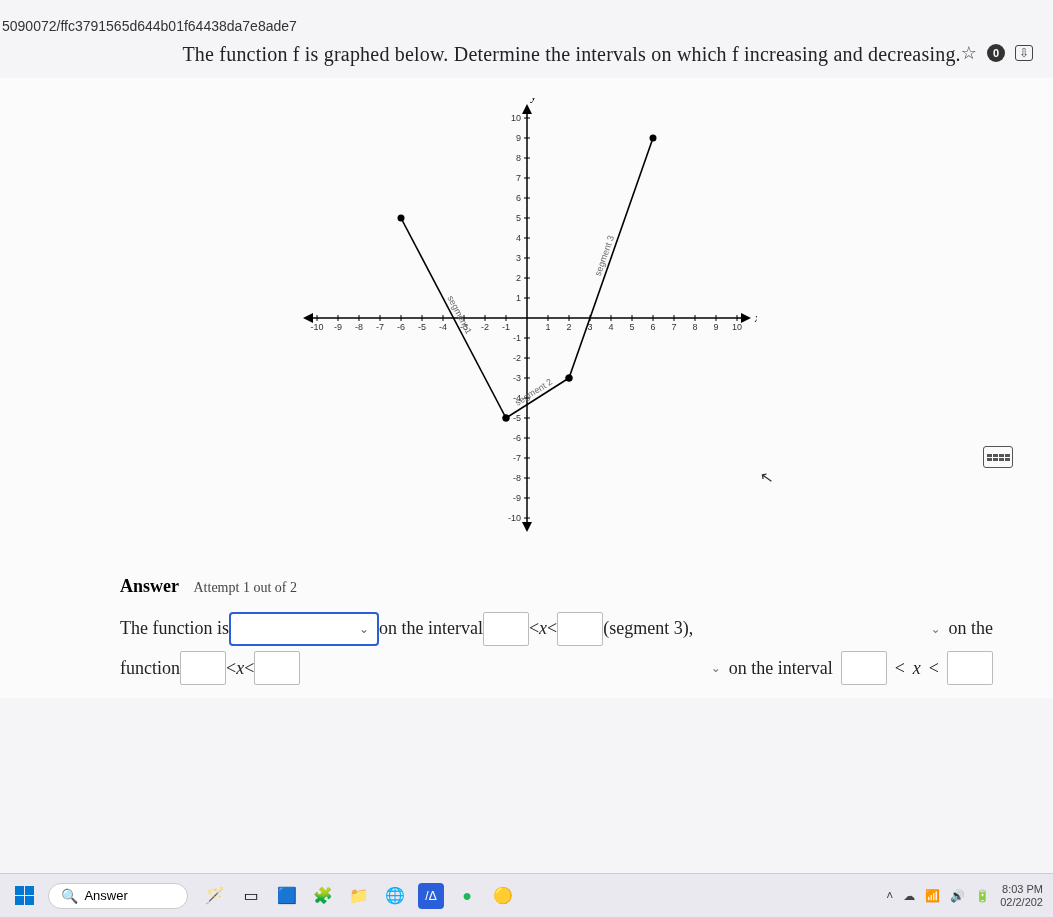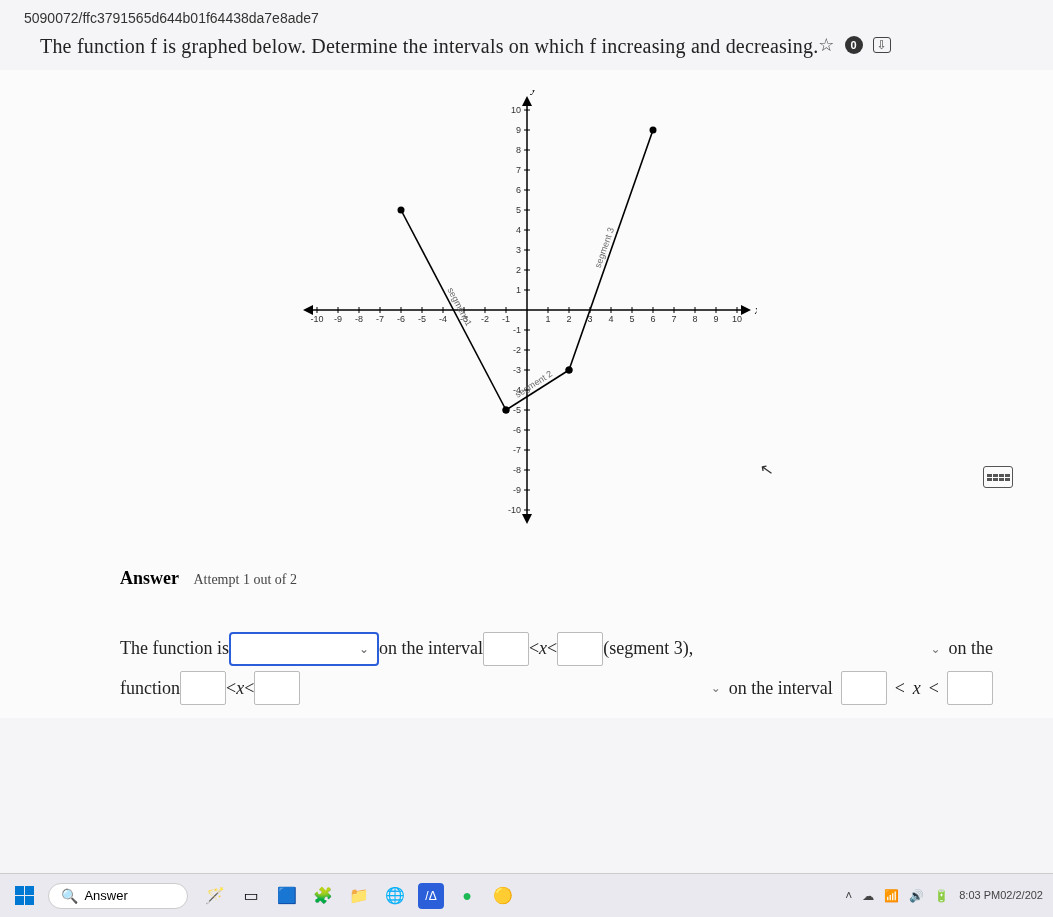--- a/index.html
+++ b/index.html
@@ -8,28 +8,27 @@
   background: #f5f5f7;
   width: 1053px;
   height: 917px;
   position: relative;
   overflow: hidden;
 }
 .url-fragment {
   font-family: Arial, sans-serif;
   font-size: 14px;
   color: #333;
-  padding: 10px 2px 2px 2px;
-  margin-left: 22px;
+  padding: 18px 2px 2px 2px;
 }
 .top-header {
   display: flex;
   align-items: flex-start;
-  justify-content: flex-start;
-  padding: 2px 28px 8px 40px;
+  justify-content: flex-end;
+  padding: 2px 20px 8px 40px;
 }
 .question-text {
   font-size: 20px;
   color: #222;
   letter-spacing: 0.2px;
   line-height: 1.6;
   max-width: 880px;
 }
 .header-icons {
   display: flex;
@@ -76,21 +75,21 @@
   position:absolute; left:760px; top:390px;
   font-size:16px; color:#333; transform:rotate(-10deg);
 }
 
 .answer-section {
   padding: 18px 60px 10px 120px;
   font-family: Georgia, serif;
 }
 .answer-header {
   font-size: 18px;
-  margin-bottom: 40px;
+  margin-bottom: 12px;
 }
 .answer-header b { font-weight:bold; }
 .attempt-text { font-size: 14px; color:#444; margin-left:10px;}
 .answer-line {
   display:flex; flex-wrap:wrap; align-items:center; gap:0;
   font-size:18px; color:#222; line-height:2.2;
 }
 .answer-line .slot-select{
   width:150px; height:34px; border:2px solid #2b5fd9; border-radius:4px;
   background:#fff; display:flex;align-items:center;justify-content:flex-end;padding-right:8px;
@@ -112,21 +111,21 @@
 }
 .start-btn{width:30px;height:30px;display:flex;flex-wrap:wrap;gap:1px;padding:5px;}
 .start-btn span{width:9px;height:9px;}
 .sb1{background:#0078d4;} .sb2{background:#0078d4;} .sb3{background:#0078d4;} .sb4{background:#0078d4;}
 .search-box{display:flex;align-items:center;background:#fff;border:1px solid #ccc;border-radius:16px;padding:4px 12px;gap:6px;min-width:140px;}
 .search-box .mag{font-size:14px;color:#555;}
 .tb-icons{display:flex;gap:10px;align-items:center;margin-left:6px;}
 .tb-icon{width:26px;height:26px;display:flex;align-items:center;justify-content:center;font-size:16px;border-radius:4px;}
 .tb-spacer{flex:1;}
 .tray{display:flex;align-items:center;gap:10px;color:#444;font-size:12px;}
-.tray .clock{display:flex;flex-direction:row;align-items:flex-end;line-height:1.1;font-size:11px;}
+.tray .clock{display:flex;flex-direction:column;align-items:flex-end;line-height:1.1;font-size:11px;}
 </style>
 </head>
 <body>
 
 <div class="url-fragment">5090072/ffc3791565d644b01f64438da7e8ade7</div>
 
 <div class="top-header">
   <div class="question-text">The function f is graphed below. Determine the intervals on which f increasing and decreasing.</div>
   <div class="header-icons">
     <span>☆</span>

